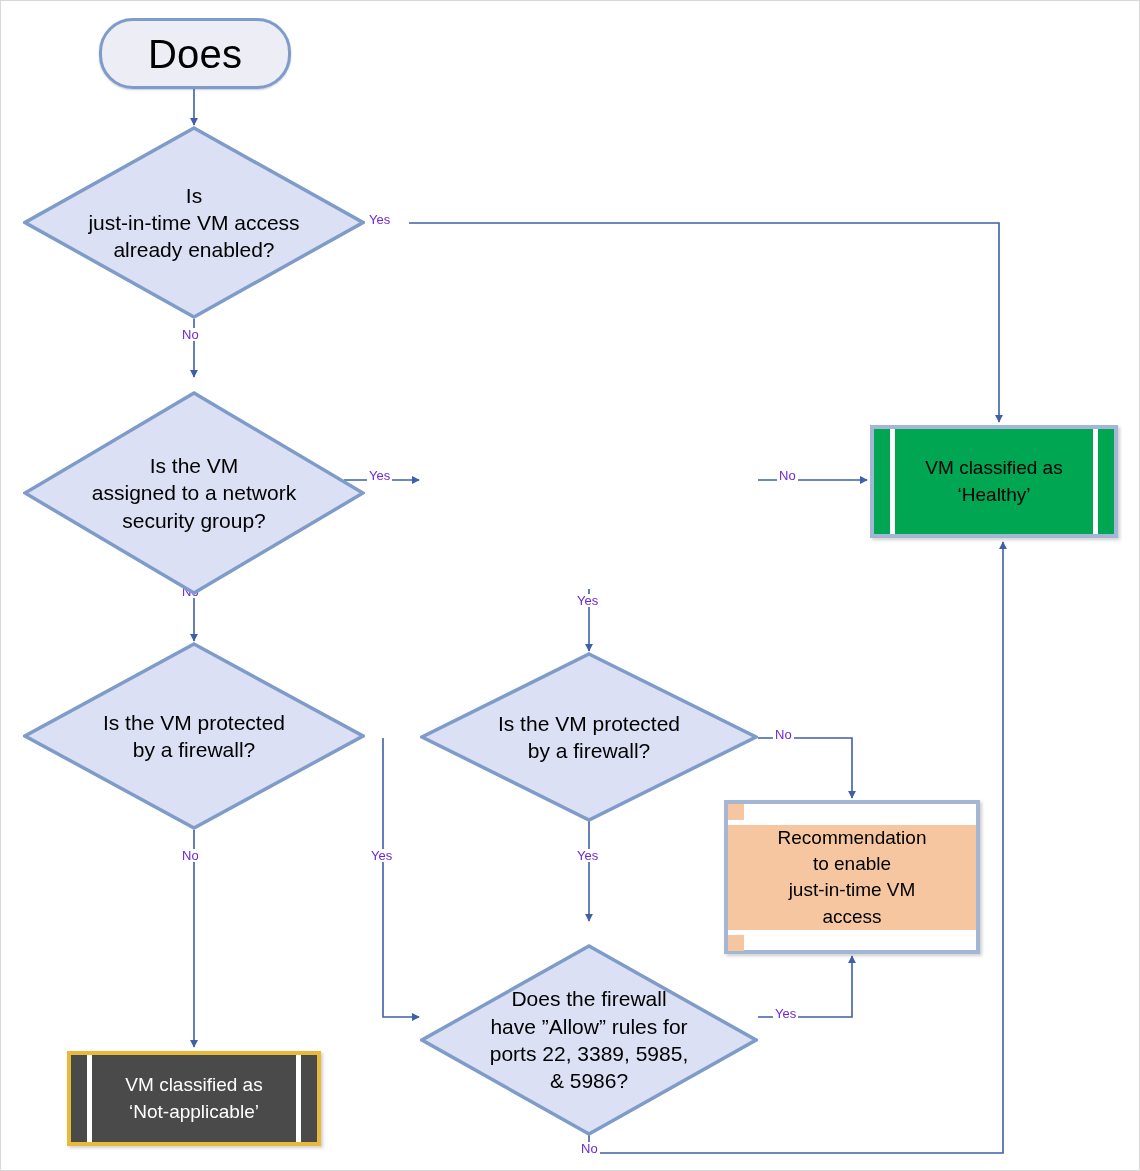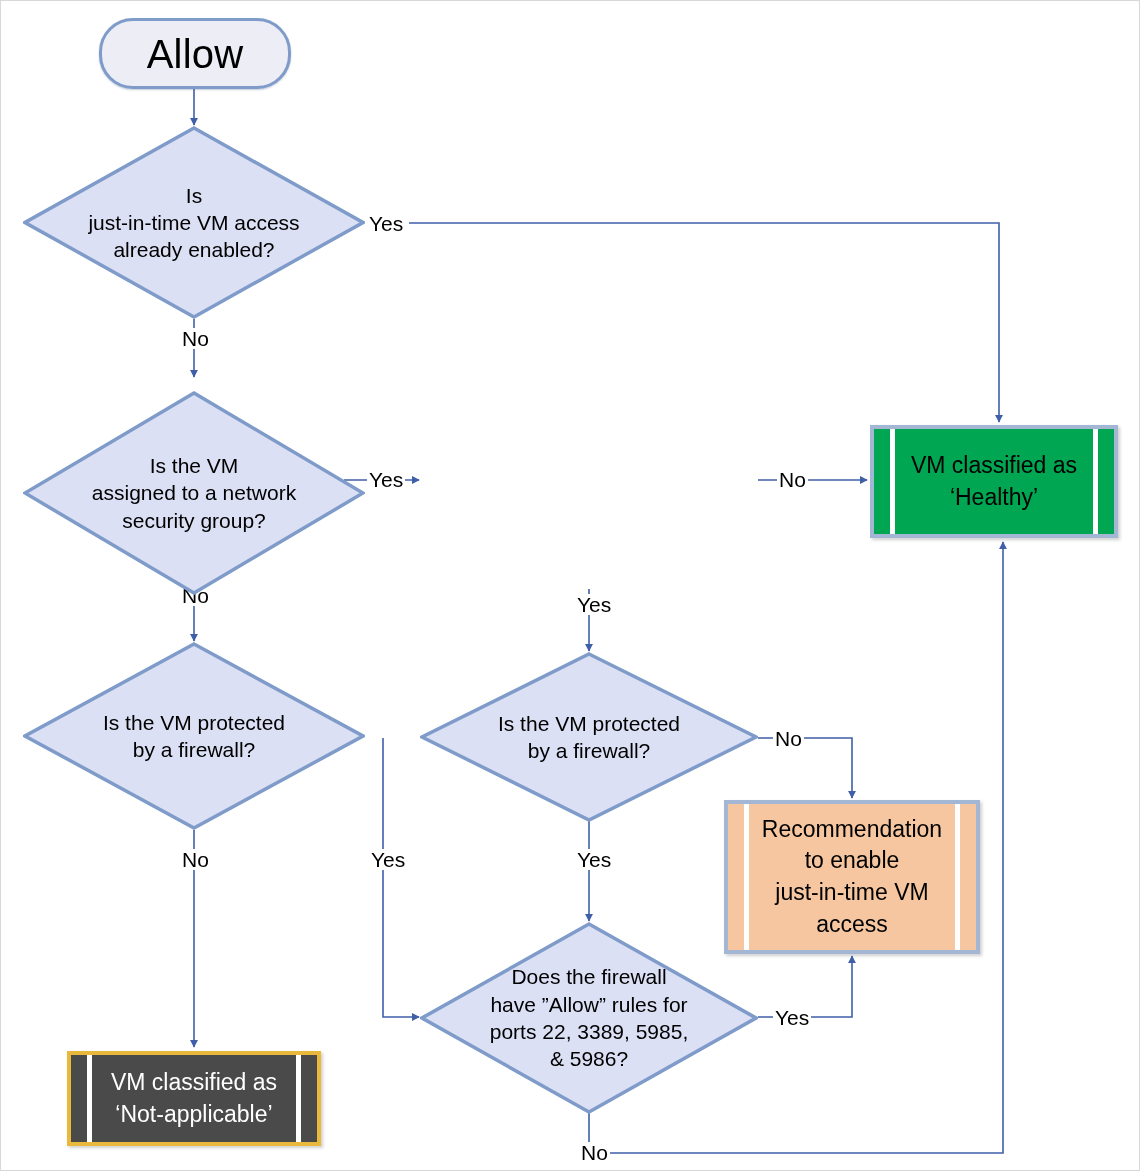--- a/index.html
+++ b/index.html
@@ -89,21 +89,21 @@
     background: transparent;
   }
   .procbox .body {
     flex: 1 1 auto;
     display: flex;
     align-items: center;
     justify-content: center;
     text-align: center;
   }
   .procbox .txt {
-    font-size: 23px;
+    font-size: 19px;
     line-height: 1.38;
     white-space: pre-line;
   }
 
   .procbox.healthy { }
   .procbox.healthy .bar, .procbox.healthy .body { background: #00a651; }
   .procbox.healthy .txt { color: #000000; }
 
   .procbox.recommend { }
   .procbox.recommend .bar, .procbox.recommend .body { background: #f5c6a0; }
@@ -111,22 +111,22 @@
 
   .procbox.notapplicable {
     border-color: #e8b93b;
   }
   .procbox.notapplicable .bar, .procbox.notapplicable .body { background: #4a4a4a; }
   .procbox.notapplicable .txt { color: #ffffff; }
 
   
   .edge-label {
     position: absolute;
-    font-size: 21px;
-    color: #000000;
+    font-size: 13px;
+    color: #6d28d9;
     background: #ffffff;
     padding: 0 2px;
     white-space: nowrap;
     line-height: 1;
   }
 </style>
 </head>
 <body>
 
 <div id="canvas">
@@ -174,21 +174,21 @@
   <div class="edge-label" style="left:776px; top:468px;">No</div>
   <div class="edge-label" style="left:574px; top:593px;">Yes</div>
   <div class="edge-label" style="left:179px; top:848px;">No</div>
   <div class="edge-label" style="left:368px; top:848px;">Yes</div>
   <div class="edge-label" style="left:772px; top:727px;">No</div>
   <div class="edge-label" style="left:574px; top:848px;">Yes</div>
   <div class="edge-label" style="left:772px; top:1006px;">Yes</div>
   <div class="edge-label" style="left:578px; top:1141px;">No</div>
 
   <div class="node terminator" style="left:98px; top:17px; width:192px; height:71px;">
-    <span class="txt">Allow</span>
+    <span class="txt">Does</span>
   </div>
 
   <div class="node diamond" style="left:22px; top:125px; width:342px; height:193px;">
     <svg class="shape" viewBox="0 0 342 193" preserveAspectRatio="none">
       <polygon points="171,2 340,96.5 171,191 2,96.5" fill="#dce0f4" stroke="#7f9bc9" stroke-width="3.5"></polygon>
     </svg>
     <span class="txt">Is
 just-in-time VM access
 already enabled?</span>
   </div>
@@ -212,42 +212,42 @@
   </div>
 
   <div class="node diamond" style="left:419px; top:651px; width:338px; height:170px;">
     <svg class="shape" viewBox="0 0 338 170" preserveAspectRatio="none">
       <polygon points="169,2 336,85 169,168 2,85" fill="#dce0f4" stroke="#7f9bc9" stroke-width="3.5"></polygon>
     </svg>
     <span class="txt">Is the VM protected
 by a firewall?</span>
   </div>
 
-  <div class="node diamond" style="left:419px; top:921px; width:338px; height:192px;">
+  <div class="node diamond" style="left:419px; top:943px; width:338px; height:192px;">
     <svg class="shape" viewBox="0 0 338 192" preserveAspectRatio="none">
       <polygon points="169,2 336,96 169,190 2,96" fill="#dce0f4" stroke="#7f9bc9" stroke-width="3.5"></polygon>
     </svg>
     <span class="txt">Does the firewall
 have ”Allow” rules for
 ports 22, 3389, 5985,
 &amp; 5986?</span>
   </div>
 
   <div class="node procbox healthy" style="left:869px; top:424px; width:248px; height:113px;">
     <span class="bar"></span>
     <span class="gapl"></span>
     <span class="body">
       <span class="txt">VM classified as
 ‘Healthy’</span>
     </span>
     <span class="gapr"></span>
     <span class="bar"></span>
   </div>
 
-  <div class="node procbox recommend" style="left:723px; top:799px; width:256px; height:154px;">
+  <div class="node procbox recommend" style="left:723px; top:799px; width:256px; height:154px;flex-direction:column;">
     <span class="bar"></span>
     <span class="gapl"></span>
     <span class="body">
       <span class="txt">Recommendation
 to enable
 just-in-time VM
 access</span>
     </span>
     <span class="gapr"></span>
     <span class="bar"></span>

